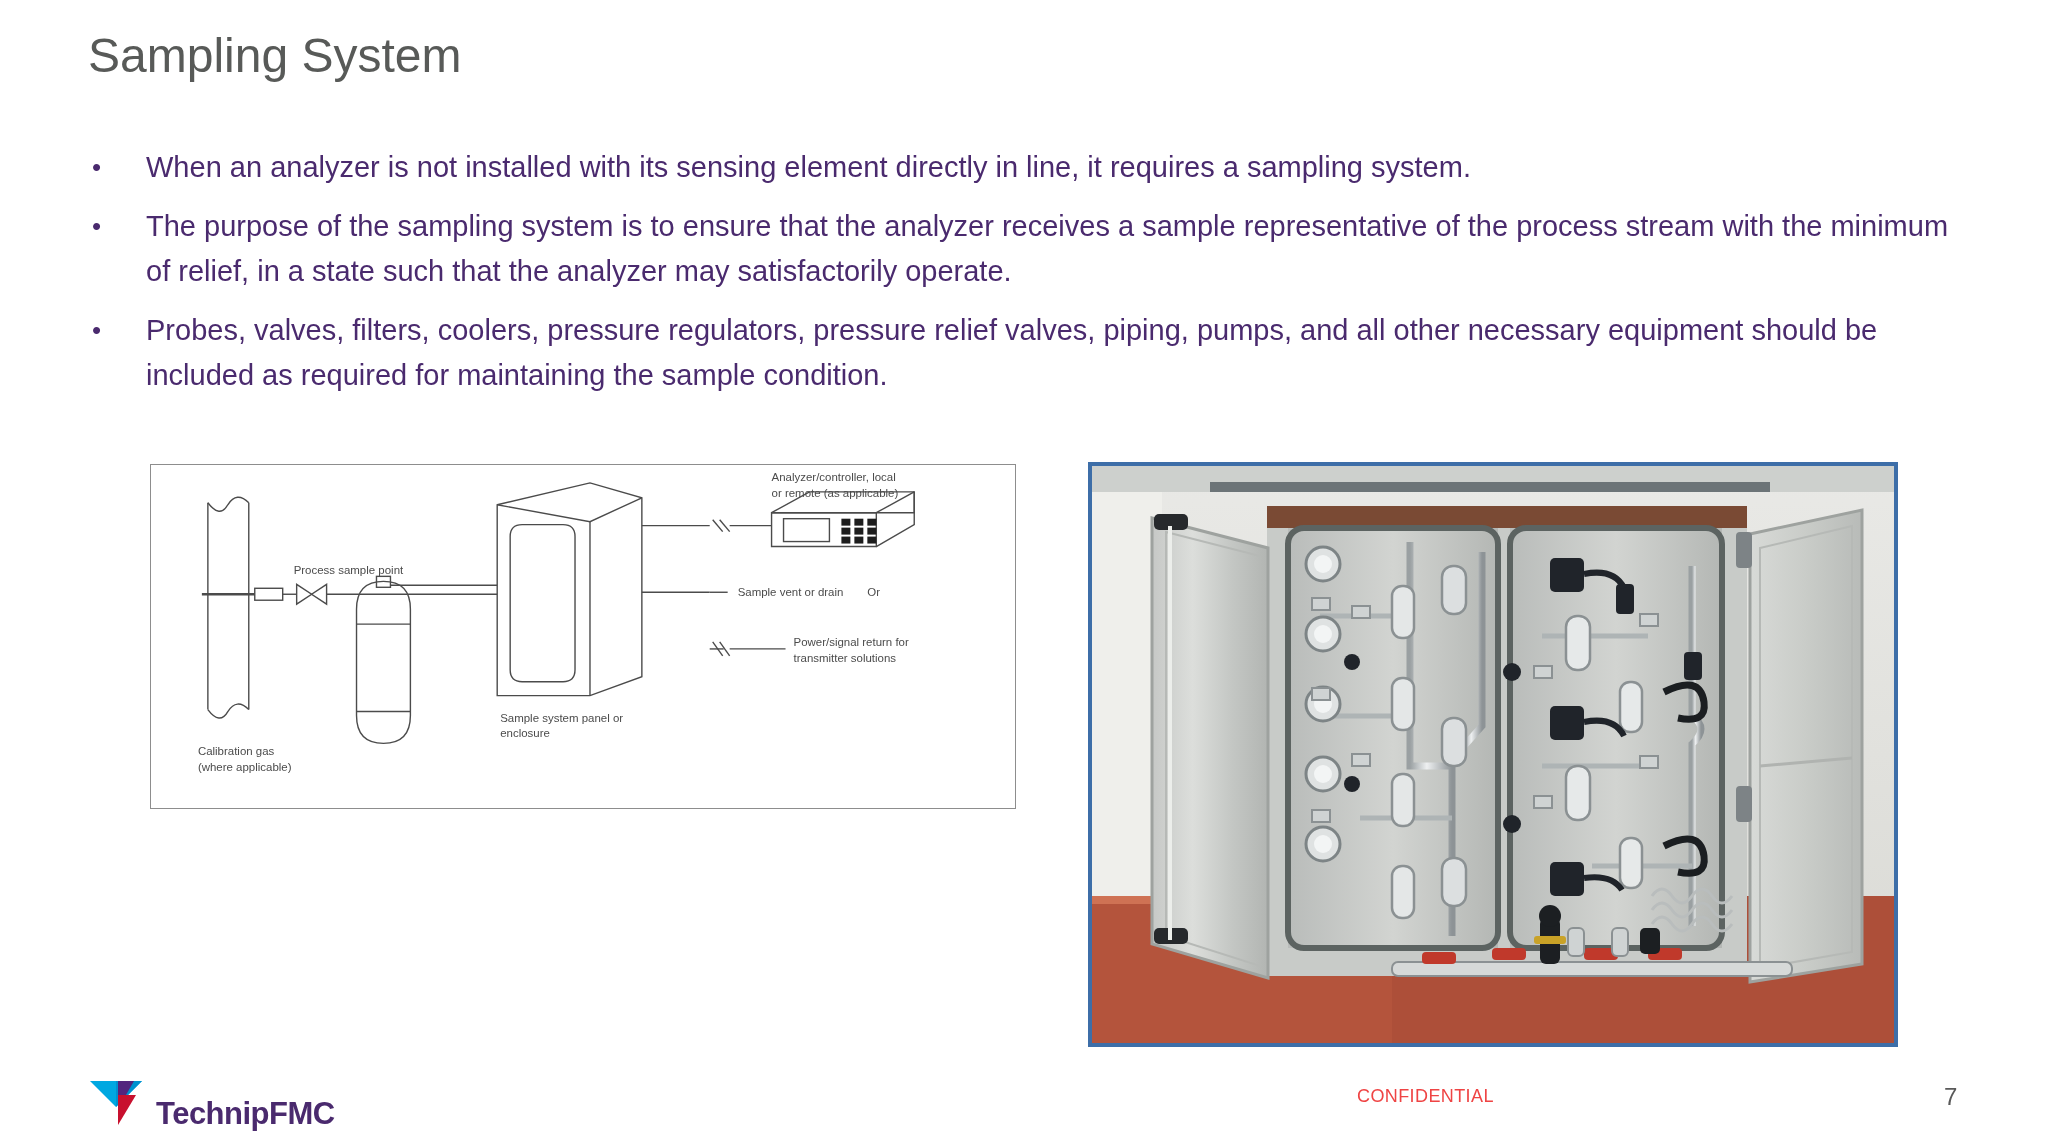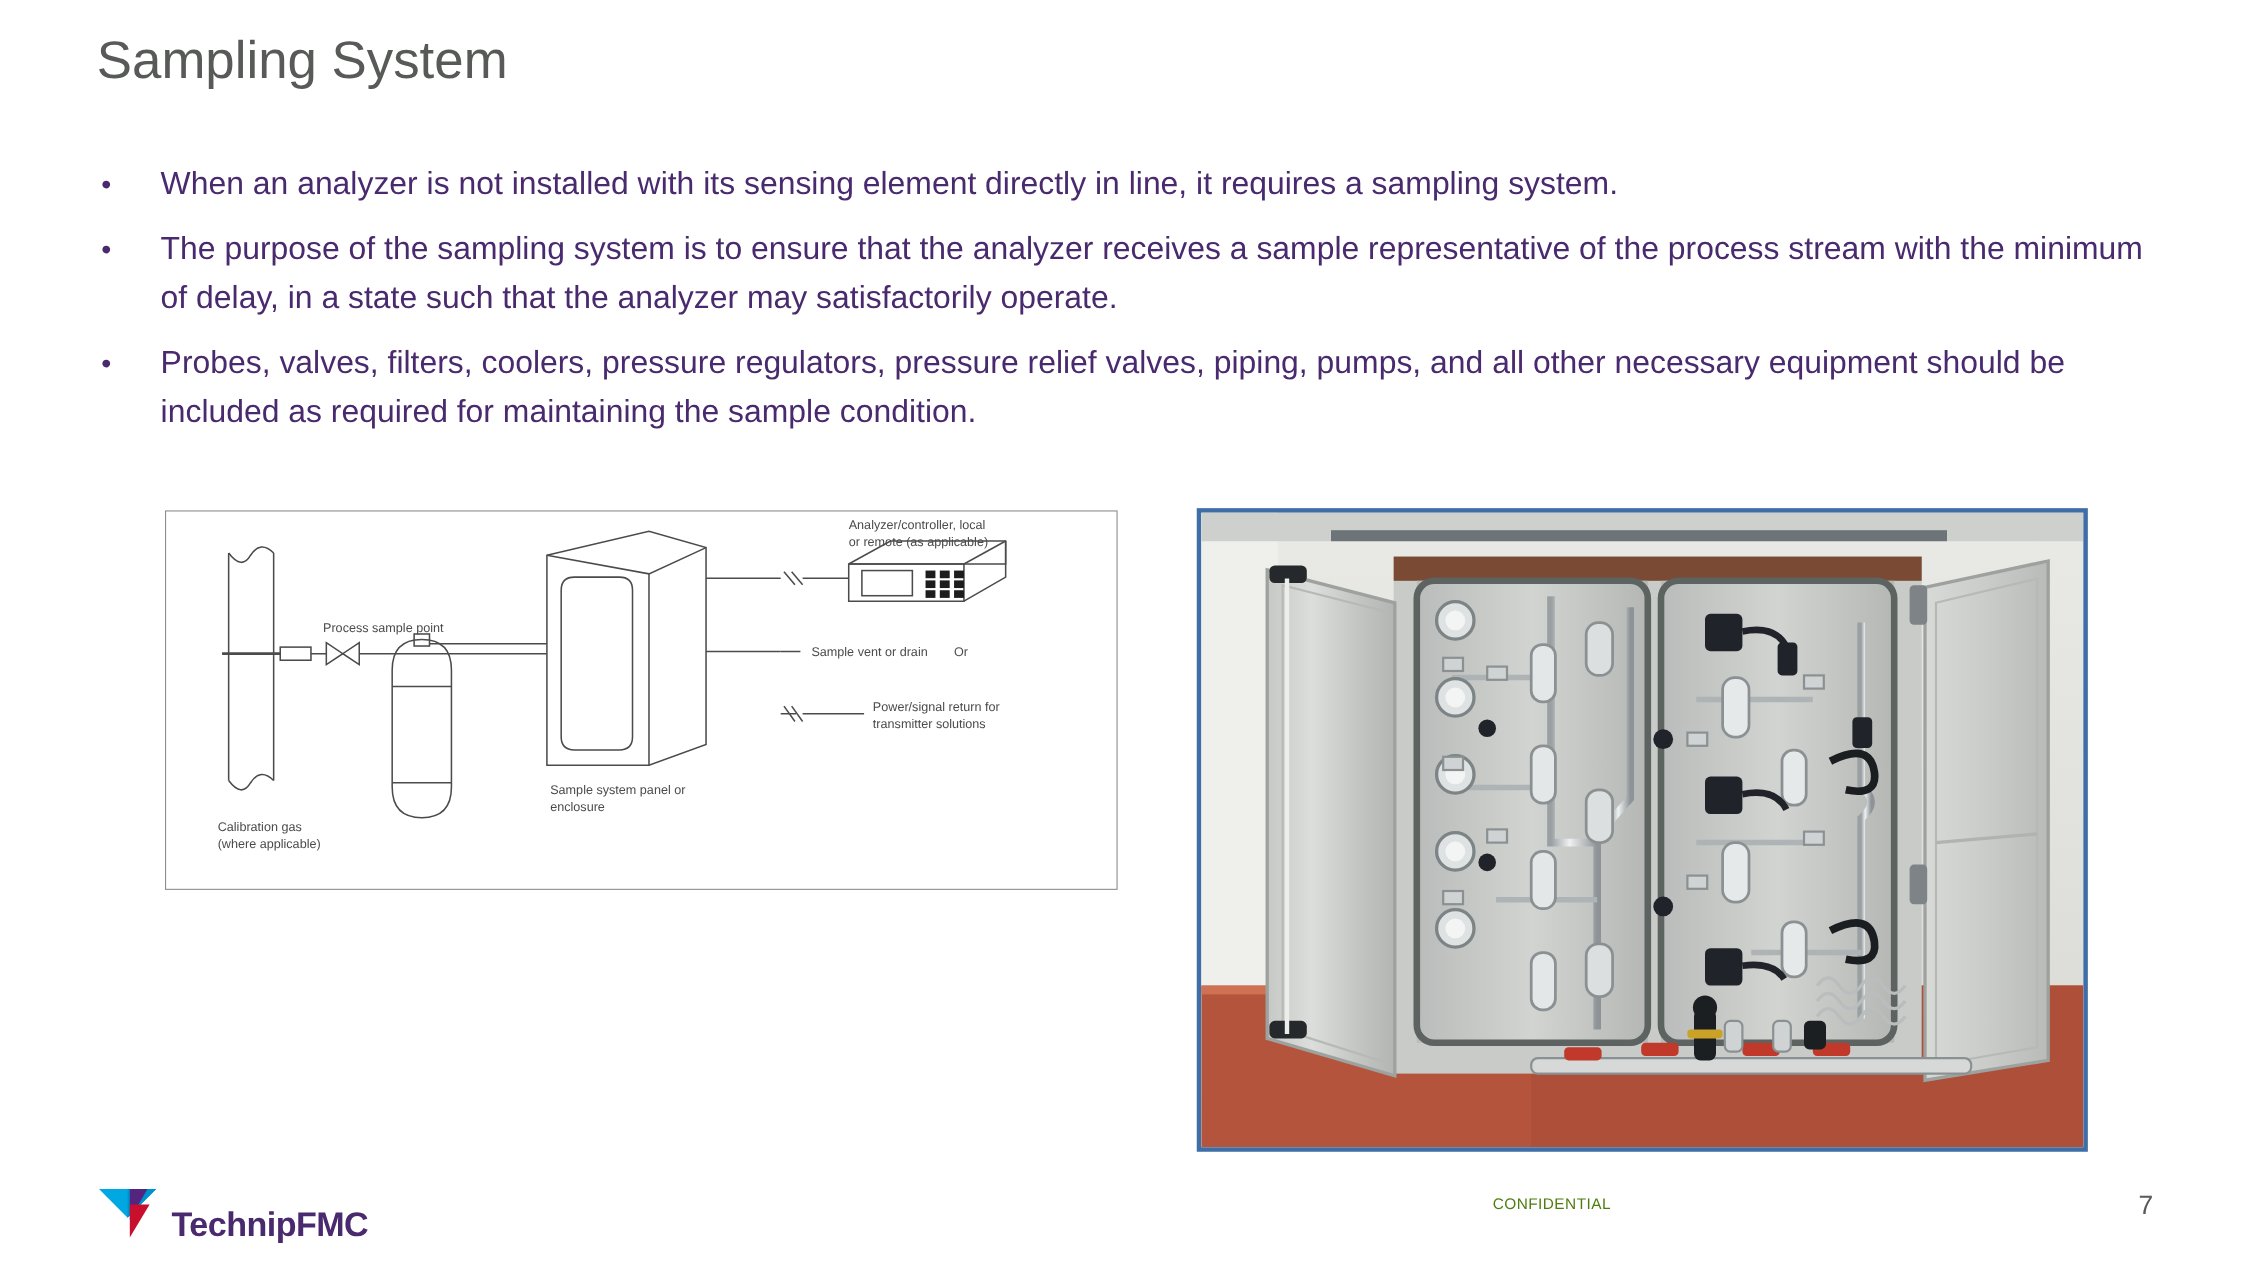--- a/index.html
+++ b/index.html
@@ -114,22 +114,22 @@
     font-weight: 600;
     color: #4a2a6e;
     letter-spacing: -0.5px;
     line-height: 1;
     margin-top: 26px;
   }
   #confidential-label {
     position: absolute;
     left: 1357px;
     top: 1086px;
-    font-size: 14px;
-    color: #4d7c0f;
+    font-size: 18px;
+    color: #ef4444;
     letter-spacing: 0.4px;
   }
   #page-number {
     position: absolute;
     left: 1944px;
     top: 1083px;
     font-size: 24px;
     color: #595959;
   }
 </style>
@@ -140,21 +140,21 @@
 
 <div id="bullet-list">
 
   <div class="bullet-row">
     <span class="bullet-marker">•</span>
     <span class="bullet-text">When an analyzer is not installed with its sensing element directly in line, it requires a sampling system.</span>
   </div>
 
   <div class="bullet-row">
     <span class="bullet-marker">•</span>
-    <span class="bullet-text">The purpose of the sampling system is to ensure that the analyzer receives a sample representative of the process stream with the minimum of delay, in a state such that the analyzer may satisfactorily operate.</span>
+    <span class="bullet-text">The purpose of the sampling system is to ensure that the analyzer receives a sample representative of the process stream with the minimum of relief, in a state such that the analyzer may satisfactorily operate.</span>
   </div>
 
   <div class="bullet-row">
     <span class="bullet-marker">•</span>
     <span class="bullet-text">Probes, valves, filters, coolers, pressure regulators, pressure relief valves, piping, pumps, and all other necessary equipment should be included as required for maintaining the sample condition.</span>
   </div>
 
 </div>
 
 <div id="diagram-figure">

